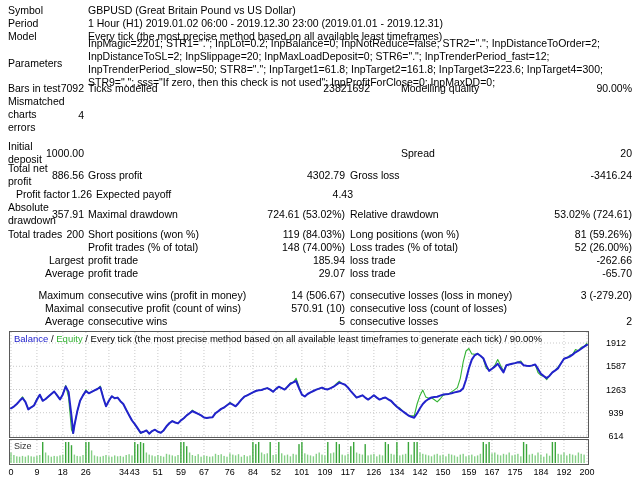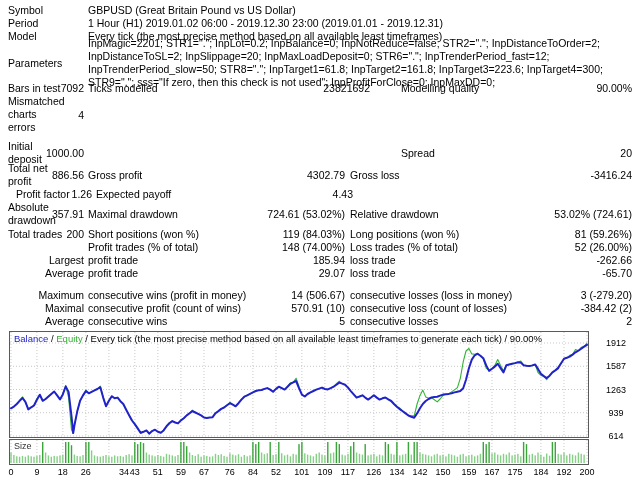--- a/index.html
+++ b/index.html
@@ -136,21 +136,20 @@
           <span class="cell c3">consecutive wins (profit in money)</span>
           <span class="cell c4">14 (506.67)</span>
           <span class="cell c5">consecutive losses (loss in money)</span>
           <span class="cell c6">3 (-279.20)</span>
         </div>
         <div class="row" style="height: 13px;">
           <span class="cell c2">Maximal</span>
           <span class="cell c3">consecutive profit (count of wins)</span>
           <span class="cell c4">570.91 (10)</span>
           <span class="cell c5">consecutive loss (count of losses)</span>
-          <span class="cell c6">-384.42 (2)</span>
         </div>
         <div class="row" style="height: 13px;">
           <span class="cell c2">Average</span>
           <span class="cell c3">consecutive wins</span>
           <span class="cell c4">5</span>
           <span class="cell c5">consecutive losses</span>
           <span class="cell c6">2</span>
         </div>
       </div>
     </div>

